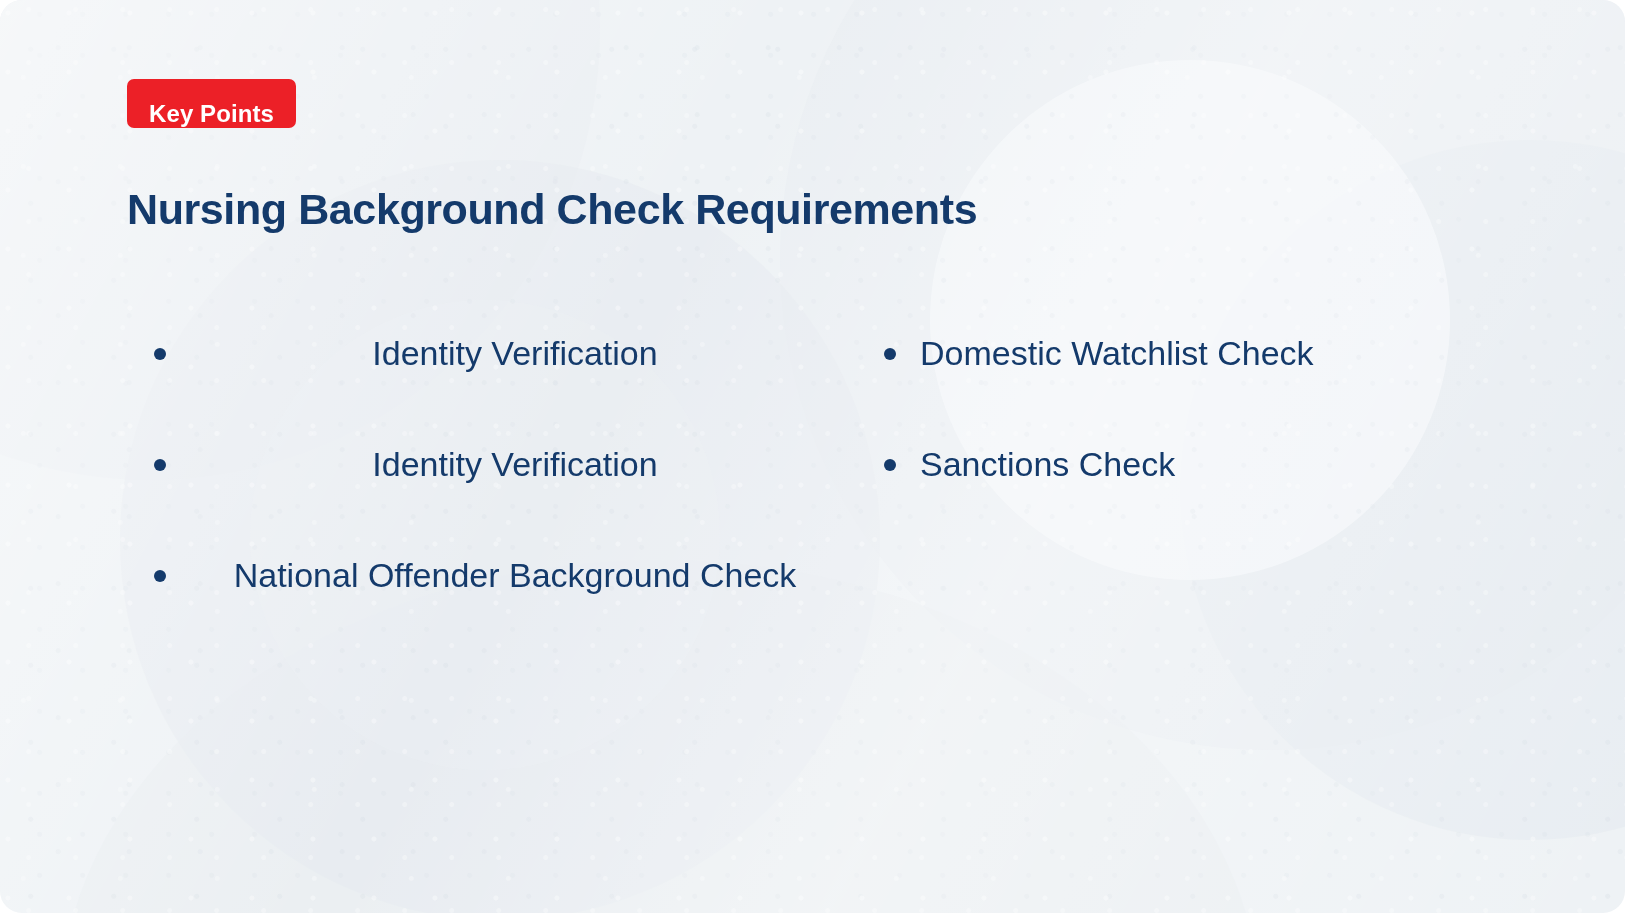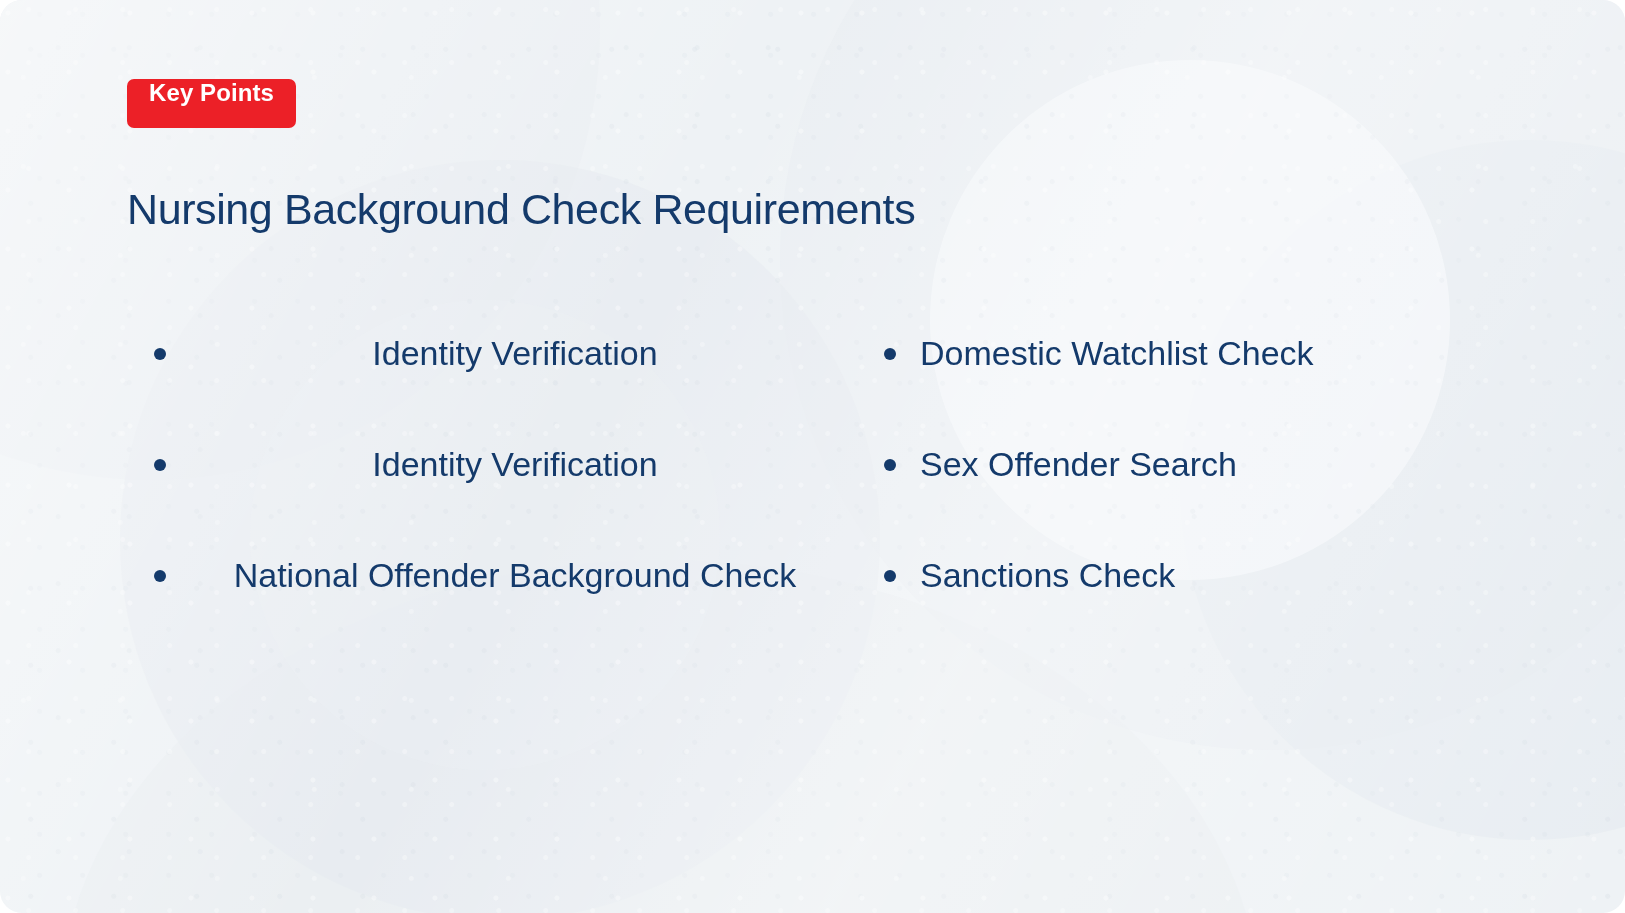--- a/index.html
+++ b/index.html
@@ -113,36 +113,36 @@
     height: 100%;
   }
 
   #key-points-badge {
     position: absolute;
     left: 127px;
     top: 79px;
     height: 49px;
     padding: 0 22px;
     display: flex;
-    align-items: flex-start;
+    align-items: flex-end;
     background: #ec2027;
     border-radius: 7px;
     color: #ffffff;
     font-size: 24px;
     font-weight: bold;
     letter-spacing: .1px;
     white-space: nowrap;
   }
 
   #page-title {
     position: absolute;
     left: 127px;
     top: 185px;
     font-size: 43px;
-    font-weight: normal;
+    font-weight: bold;
     color: #143a6b;
     letter-spacing: -0.4px;
     white-space: nowrap;
   }
 
   #lists {
     position: absolute;
     left: 0;
     top: 310px;
     width: 100%;
@@ -220,23 +220,19 @@
         </li>
       </ul>
 
       <ul class="list-col col-right">
         <li class="list-item">
           <span class="bullet"></span>
           <span class="item-label">Domestic Watchlist Check</span>
         </li>
         <li class="list-item">
           <span class="bullet"></span>
-          <span class="item-label">Sex Offender Search</span>
-        </li>
-        <li class="list-item">
-          <span class="bullet"></span>
           <span class="item-label">Sanctions Check</span>
         </li>
       </ul>
 
     </div>
   </div>
 </div>
 
 </body></html>

